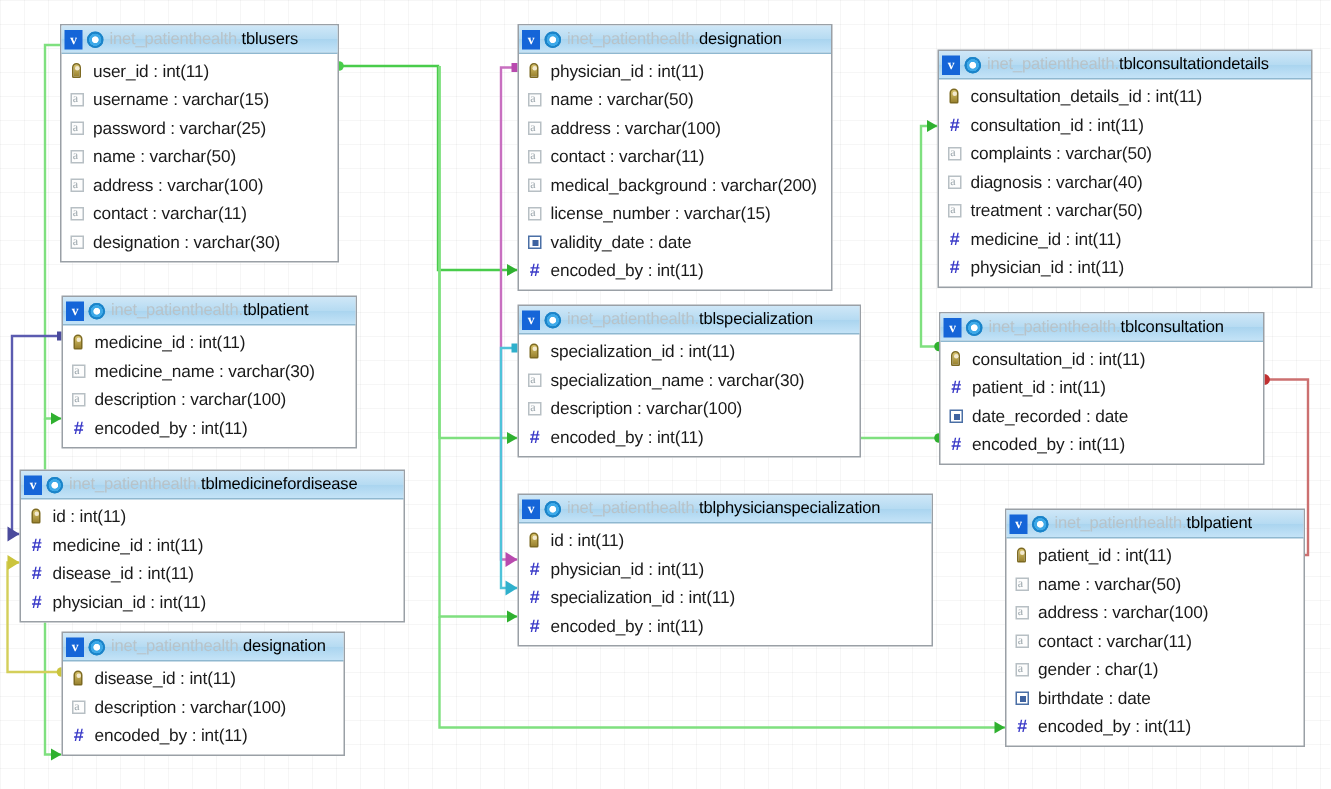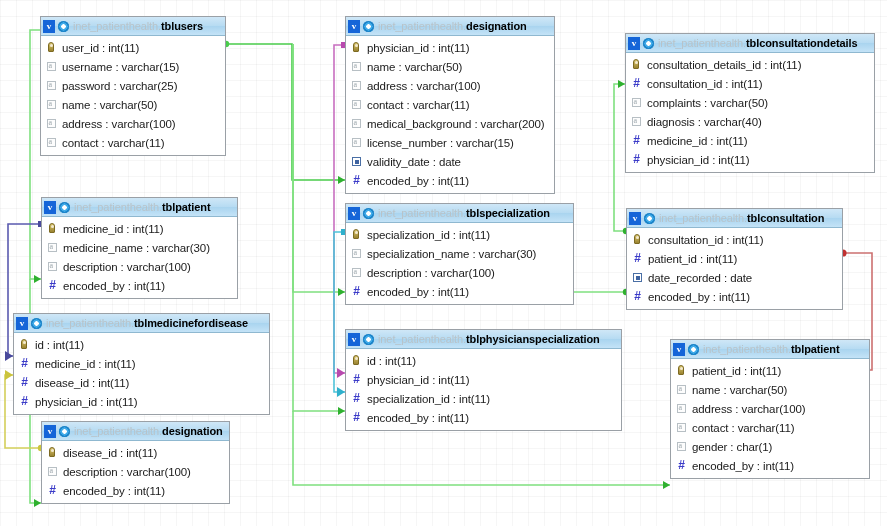--- a/index.html
+++ b/index.html
@@ -71,21 +71,21 @@
     box-shadow: 0 0 0 0.5px #1b84c9 inset;
   }
   .schema {
     color: #b8c3c9;
     font-size: 11px;
     letter-spacing: -0.1px;
   }
   .tname {
     color: #000000;
     font-size: 11px;
-    font-weight: bold;
+    font-weight: normal;
     letter-spacing: -0.1px;
   }
   .cols { padding: 2px 0 3px 0; text-align: center; }
   .col {
     display: flex;
     align-items: center;
     height: 19px;
     padding-left: 5px;
     white-space: nowrap;
   }
@@ -271,20 +271,24 @@
           <span class="cname">name : varchar(50)</span>
         </div>
       <div class="col">
           <span class="cico ci-txt"></span>
           <span class="cname">address : varchar(100)</span>
         </div>
       <div class="col">
           <span class="cico ci-txt"></span>
           <span class="cname">contact : varchar(11)</span>
         </div>
+      <div class="col">
+          <span class="cico ci-txt"></span>
+          <span class="cname">designation : varchar(30)</span>
+        </div>
     </div>
   </div>
 
   <div class="tbl" style="left:345px;top:16px;width:210px;">
     <div class="tbl-head">
       <span class="ico-v">v</span>
       <span class="ico-gear"></span>
       <span class="schema">inet_patienthealth.</span>
         <span class="tname">designation</span>
     </div>
@@ -342,20 +346,24 @@
         </div>
       <div class="col">
           <span class="cico ci-txt"></span>
           <span class="cname">complaints : varchar(50)</span>
         </div>
       <div class="col">
           <span class="cico ci-txt"></span>
           <span class="cname">diagnosis : varchar(40)</span>
         </div>
       <div class="col">
+          <span class="cico ci-txt"></span>
+          <span class="cname">treatment : varchar(50)</span>
+        </div>
+      <div class="col">
           <span class="cico ci-int"></span>
           <span class="cname">medicine_id : int(11)</span>
         </div>
       <div class="col">
           <span class="cico ci-int"></span>
           <span class="cname">physician_id : int(11)</span>
         </div>
     </div>
   </div>
 
@@ -516,20 +524,24 @@
         </div>
       <div class="col">
           <span class="cico ci-txt"></span>
           <span class="cname">contact : varchar(11)</span>
         </div>
       <div class="col">
           <span class="cico ci-txt"></span>
           <span class="cname">gender : char(1)</span>
         </div>
       <div class="col">
+          <span class="cico ci-date"></span>
+          <span class="cname">birthdate : date</span>
+        </div>
+      <div class="col">
           <span class="cico ci-int"></span>
           <span class="cname">encoded_by : int(11)</span>
         </div>
     </div>
   </div>
 
   <div class="tbl" style="left:41px;top:421px;width:189px;">
     <div class="tbl-head">
       <span class="ico-v">v</span>
       <span class="ico-gear"></span>

